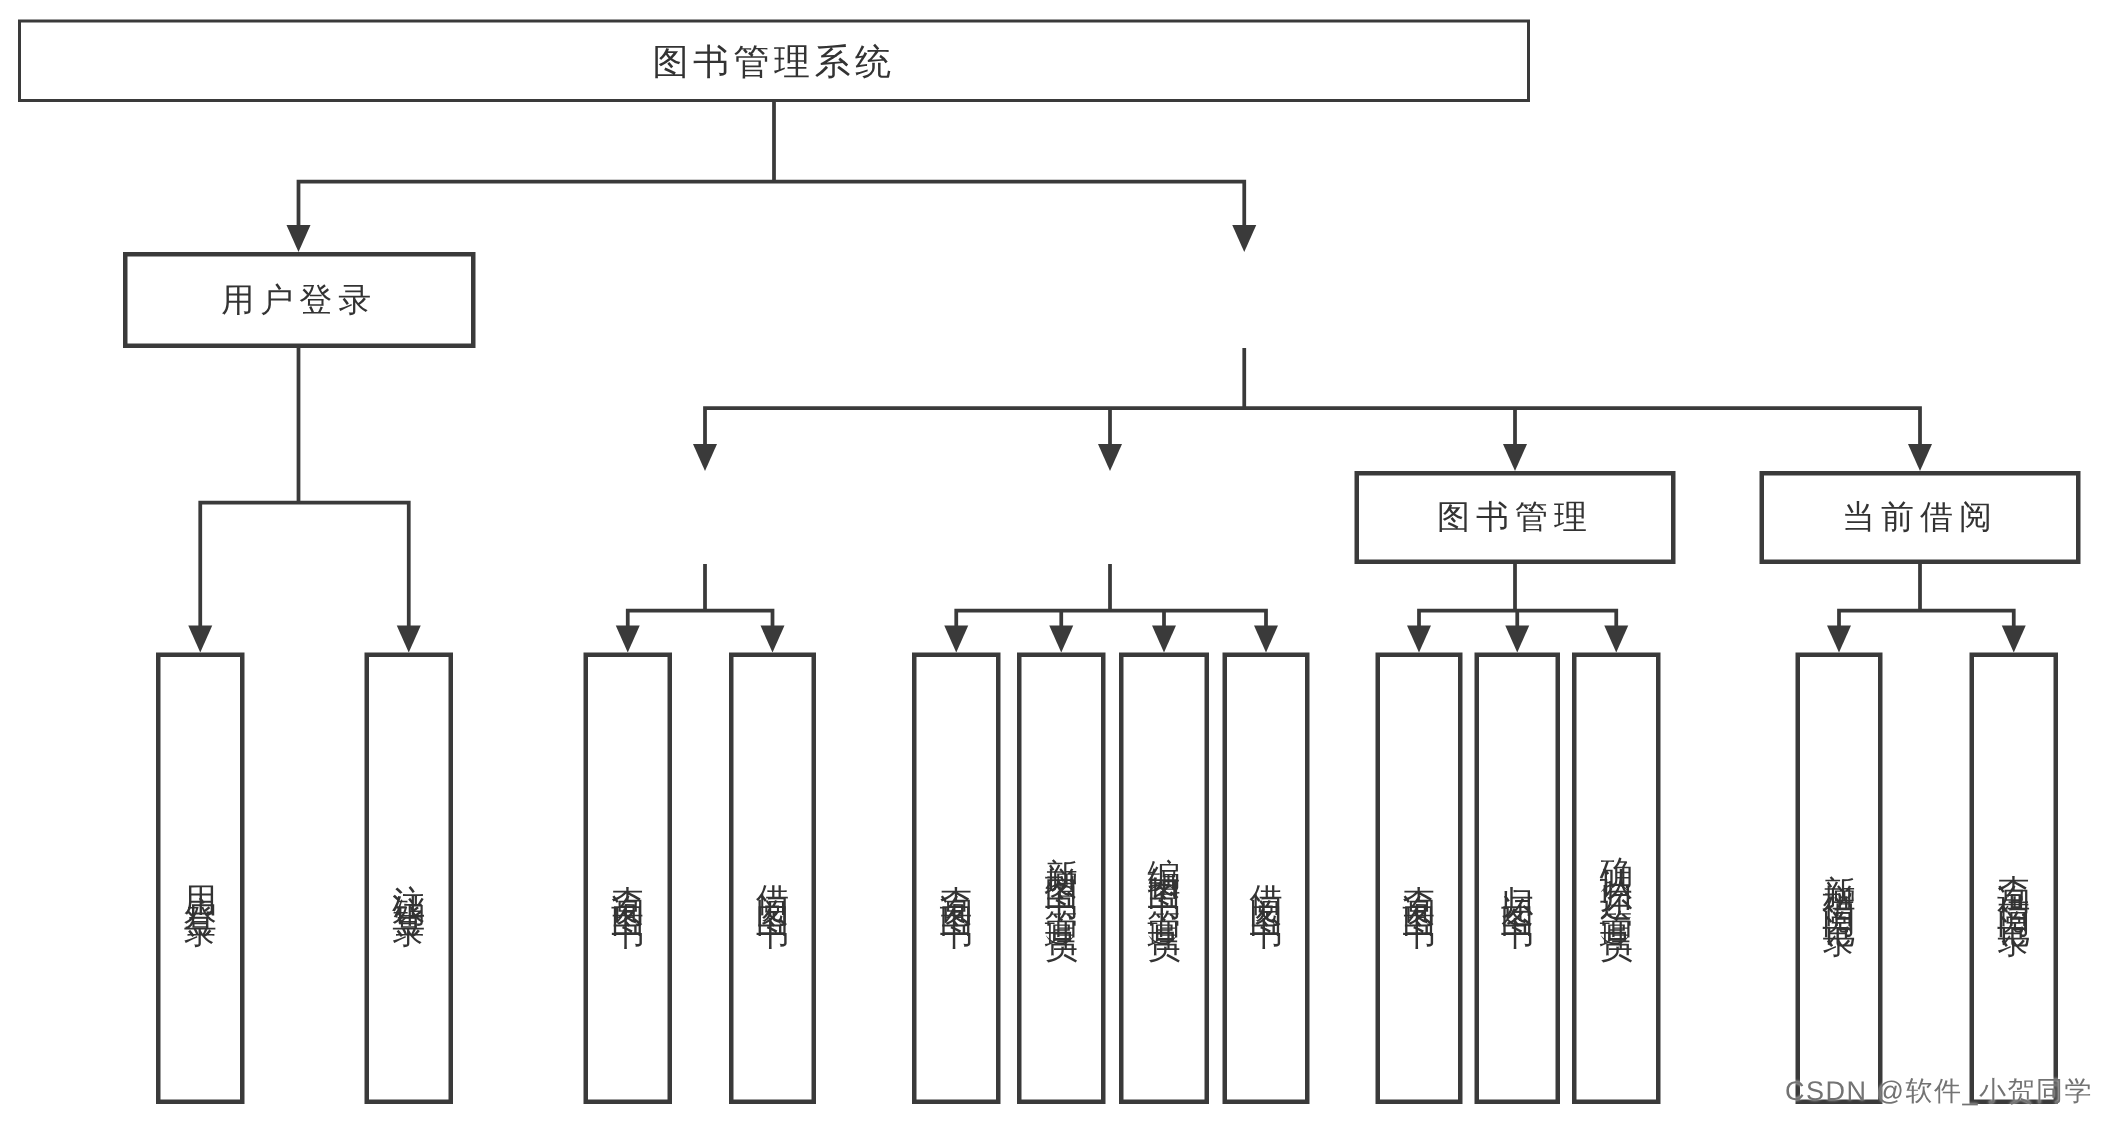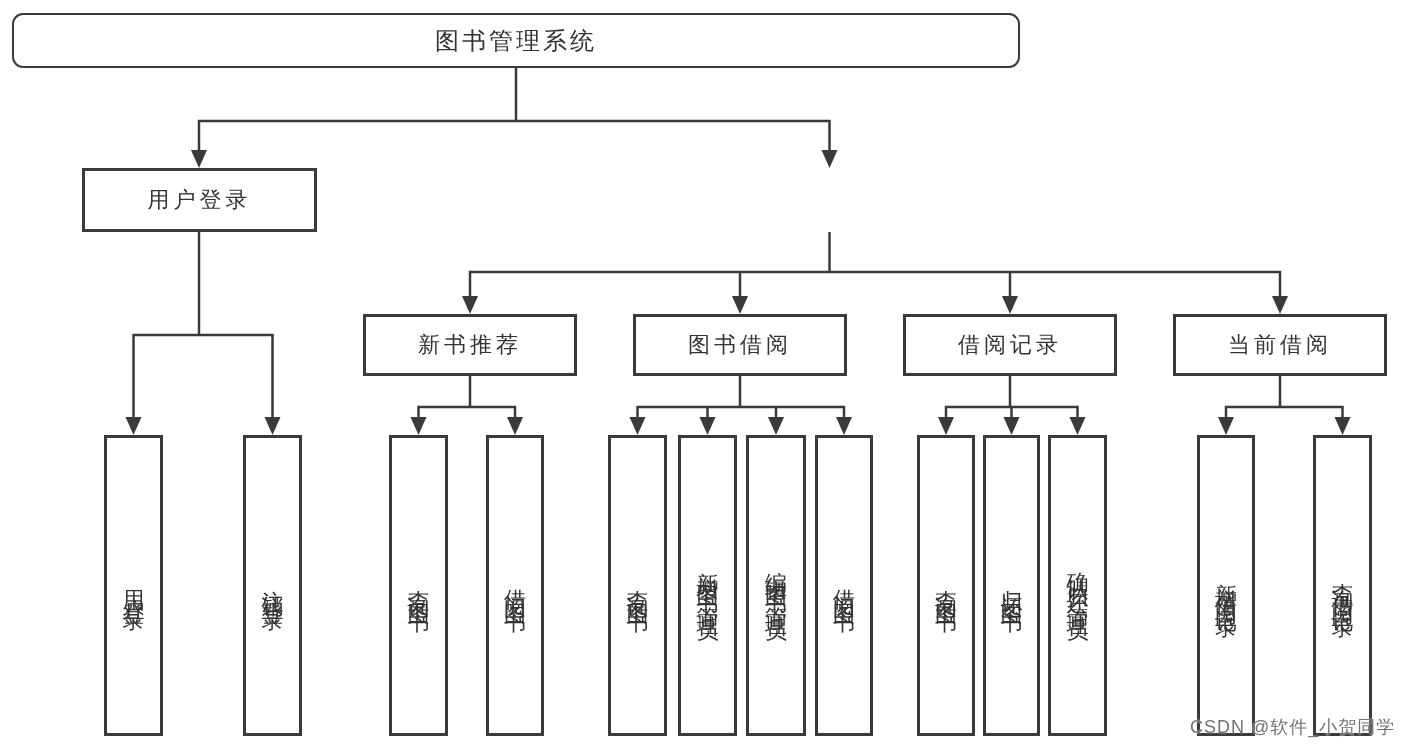--- a/index.html
+++ b/index.html
@@ -38,21 +38,20 @@
     justify-content: center;
     color: #333333;
     font-size: 22px;
     letter-spacing: 4px;
     white-space: nowrap;
   }
   .box-h.root {
     border-width: 2px;
     font-size: 24px;
     letter-spacing: 3px;
-    border-radius: 11px;
   }
 
   .box-v {
     position: absolute;
     top: 435px;
     height: 301px;
     background: #ffffff;
     border: 3px solid #3a3a3a;
     display: flex;
     align-items: center;
@@ -141,28 +140,22 @@
   </svg>
 
   <div class="box-h root" style="left:12px; top:13px; width:1008px; height:55px">
     <span>图书管理系统</span>
   </div>
 
   <div class="box-h" style="left:82px; top:168px; width:235px; height:64px">
     <span>用户登录</span>
   </div>
 
-  <div class="box-h" style="left:363px; top:314px; width:214px; height:62px">
-    <span>新书推荐</span>
-  </div>
-  <div class="box-h" style="left:633px; top:314px; width:214px; height:62px">
-    <span>图书借阅</span>
-  </div>
   <div class="box-h" style="left:903px; top:314px; width:214px; height:62px">
-    <span>借阅记录</span>
+    <span>图书管理</span>
   </div>
   <div class="box-h" style="left:1173px; top:314px; width:214px; height:62px">
     <span>当前借阅</span>
   </div>
 
   <div class="box-v" style="left:104px; width:59px">
     <span class="vlbl">用户登录</span>
   </div>
   <div class="box-v" style="left:243px; width:59px">
     <span class="vlbl">注销登录</span>

